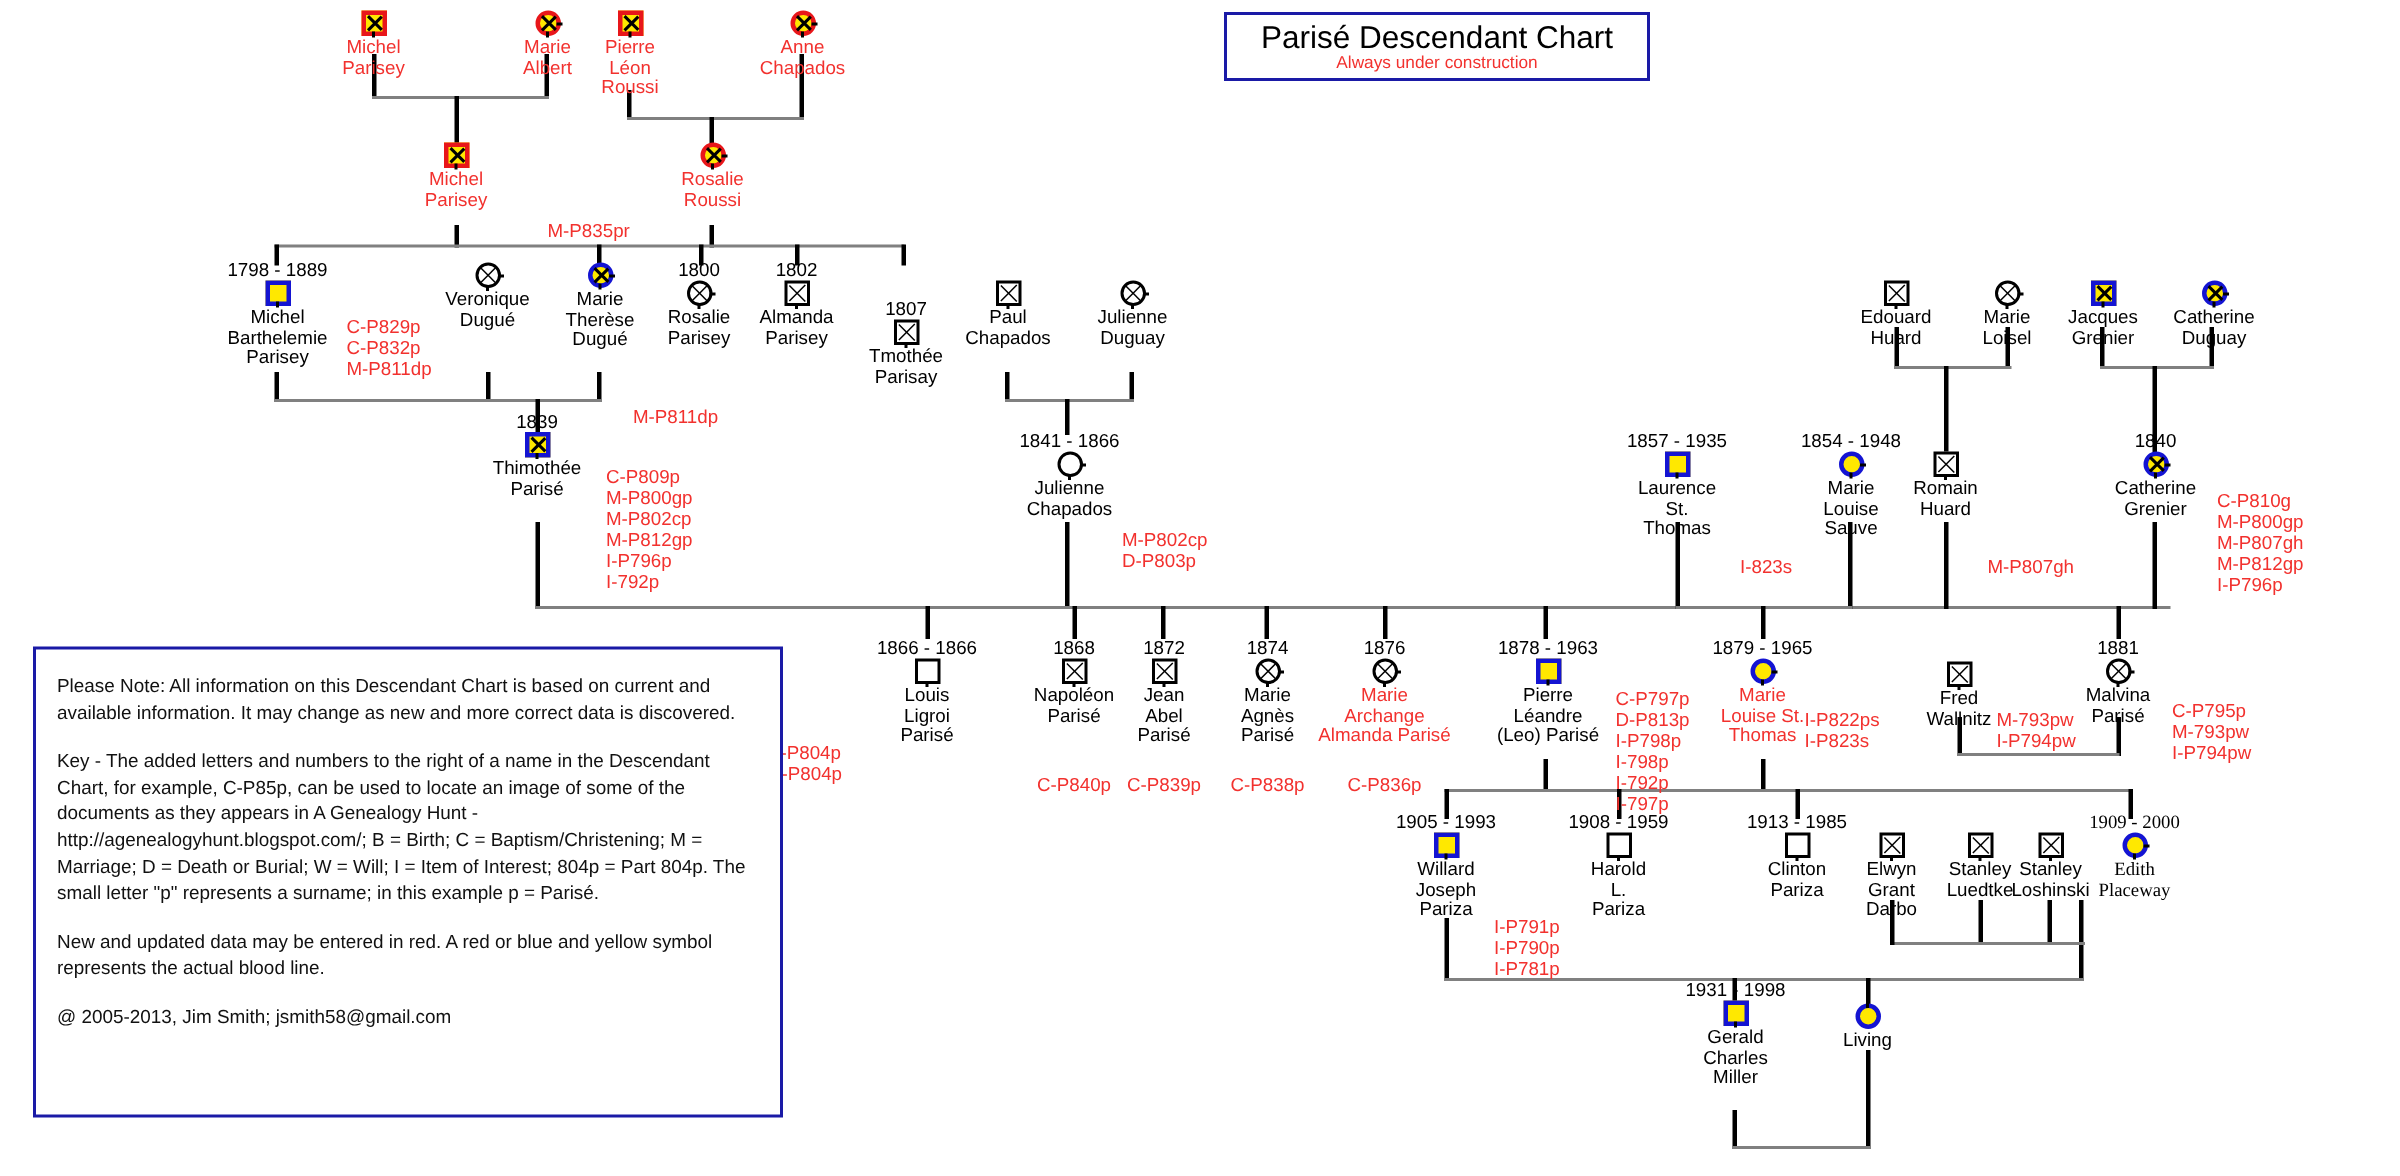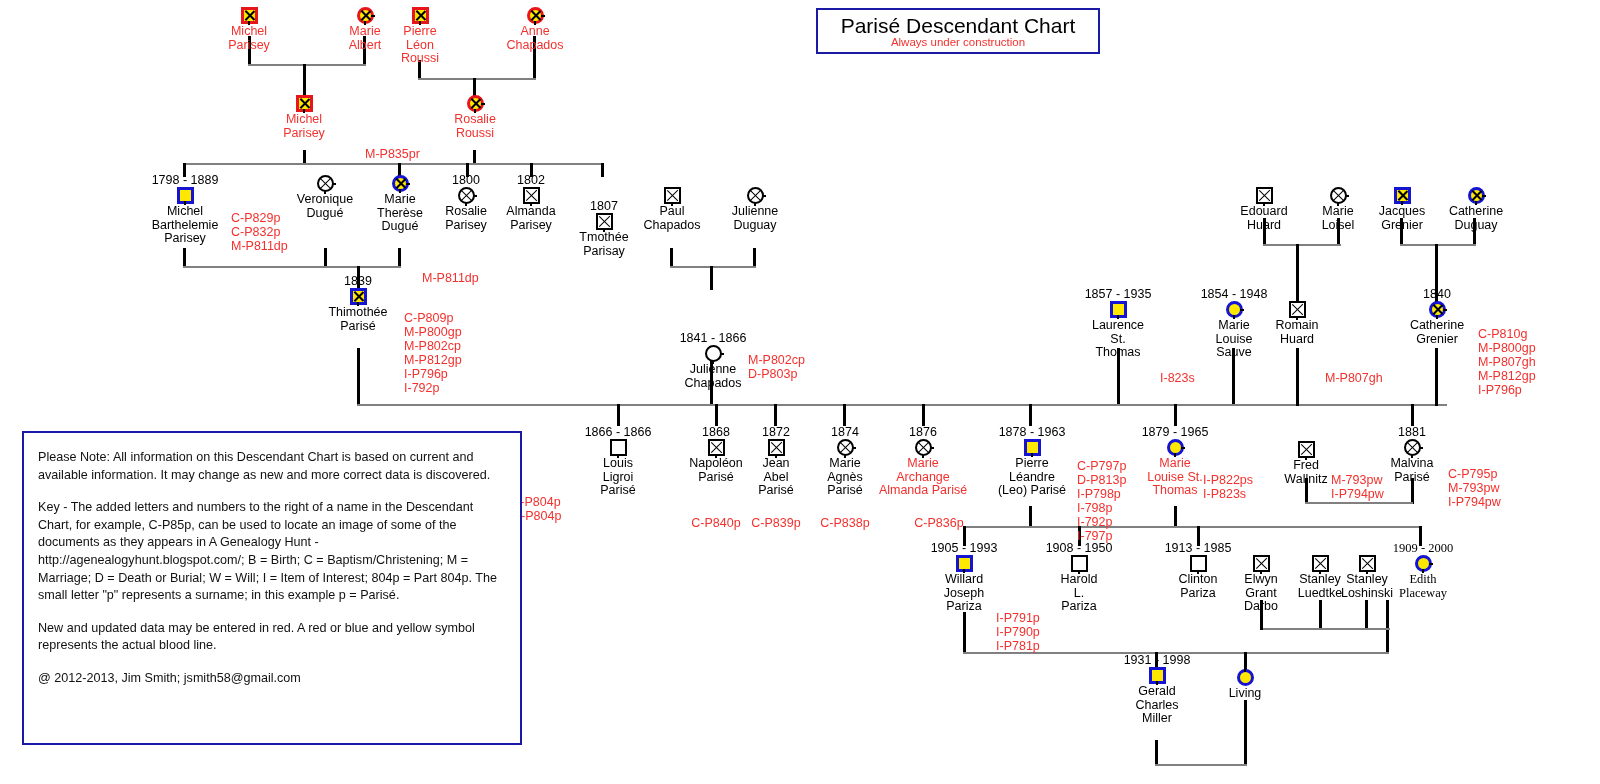--- a/index.html
+++ b/index.html
@@ -331,21 +331,21 @@
     <div class="nm">Thimothée
 Parisé</div>
   </div>
   <div class="code" style="left:404px;top:296px;">C-P809p
 M-P800gp
 M-P802cp
 M-P812gp
 I-P796p
 I-792p</div>
 
-  <div class="node" style="left:671px;top:288px;width:84px;margin-top:44px;">
+  <div class="node" style="left:671px;top:288px;width:84px;">
     <div class="yr">1841 - 1866</div>
     <div class="sym s-ci b-blk">
         <span class="tick b"></span>
         <span class="tick r"></span>
       </div>
     <div class="nm">Julienne
 Chapados</div>
   </div>
   <div class="code" style="left:748px;top:338px;">M-P802cp
 D-P803p</div>
@@ -450,21 +450,21 @@
     <div class="yr">1876</div>
     <div class="sym s-ci b-blk">
         <span class="xm thin"></span>
         <span class="tick b"></span>
         <span class="tick r"></span>
       </div>
     <div class="nm red">Marie
 Archange
 Almanda Parisé</div>
   </div>
-  <div class="codeC" style="left:868px;top:516px;width:110px;padding-left:16px;">C-P836p</div>
+  <div class="codeC" style="left:868px;top:516px;width:110px;">C-P836p</div>
 
   <div class="node" style="left:988px;top:426px;width:88px;">
     <div class="yr">1878 - 1963</div>
     <div class="sym s-sq b-blusq">
         <span class="tick b"></span>
       </div>
     <div class="nm">Pierre
 Léandre
 (Leo) Parisé</div>
   </div>
@@ -521,21 +521,21 @@
       </div>
     <div class="nm">Willard
 Joseph
 Pariza</div>
   </div>
   <div class="code" style="left:996px;top:596px;">I-P791p
 I-P790p
 I-P781p</div>
 
   <div class="node" style="left:1041px;top:542px;width:76px;">
-    <div class="yr">1908 - 1950</div>
+    <div class="yr">1908 - 1959</div>
     <div class="sym s-sq b-blk">
         <span class="tick b"></span>
       </div>
     <div class="nm">Harold
 L.
 Pariza</div>
   </div>
   <div class="node" style="left:1160px;top:542px;width:76px;">
     <div class="yr">1913 - 1985</div>
     <div class="sym s-sq b-blk">
@@ -596,16 +596,16 @@
     <div class="sym s-ci b-bluci">
         <span class="tick t"></span>
       </div>
     <div class="nm">Living</div>
   </div>
 
   <div id="noteBox">
     <p>Please Note:  All information on this Descendant Chart is based on current and available information. It may change as new and more correct data is discovered.</p>
     <p>Key - The added letters and numbers to the right of a name in the Descendant Chart, for example, C-P85p, can be used to locate an image of some of the documents as they appears in A Genealogy Hunt - http://agenealogyhunt.blogspot.com/; B = Birth; C = Baptism/Christening; M = Marriage; D = Death or Burial; W = Will; I = Item of Interest; 804p = Part 804p.  The small letter "p" represents a surname; in this example p = Parisé.</p>
     <p>New and updated data may be entered in red.  A red or blue and yellow symbol represents the actual blood line.</p>
-    <p>@ 2012-2013, Jim Smith; jsmith58@gmail.com</p>
+    <p>@ 2005-2013, Jim Smith; jsmith58@gmail.com</p>
   </div>
 
 </div>
 
 </body></html>

